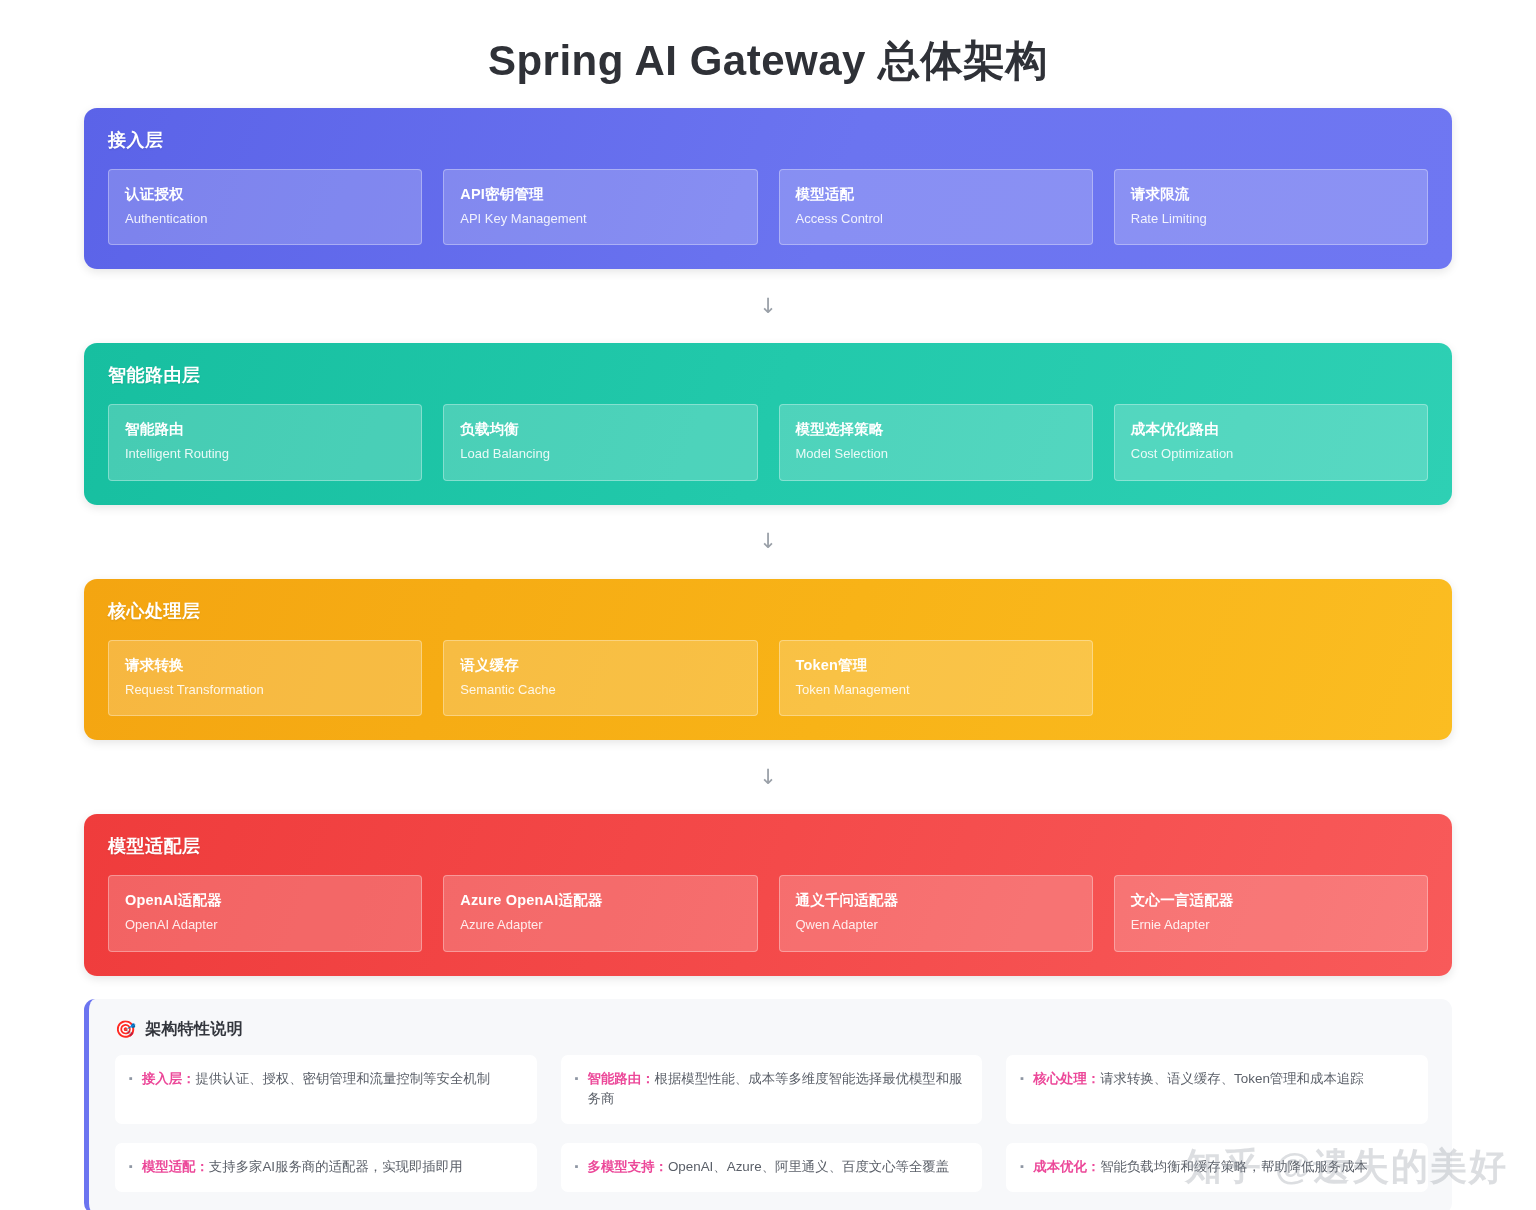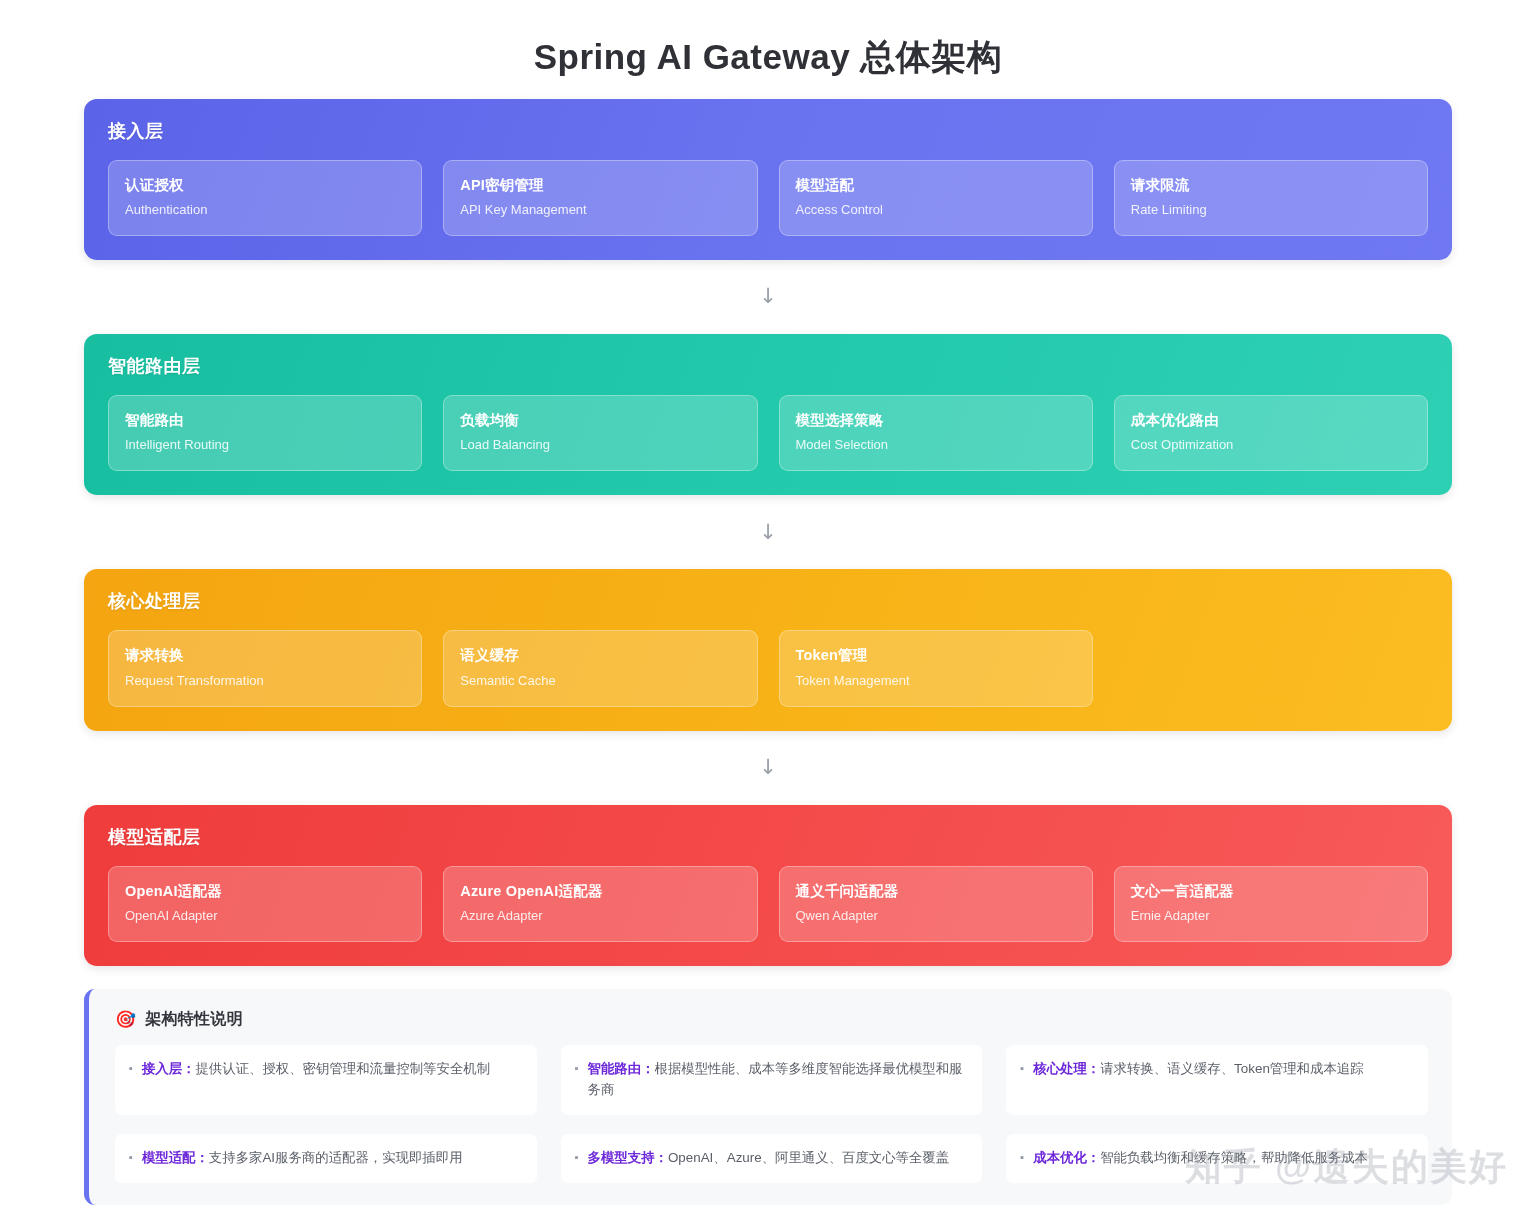--- a/index.html
+++ b/index.html
@@ -14,21 +14,21 @@
     position: relative;
     width: 1536px;
     height: 1210px;
     background: #ffffff;
     padding: 0;
   }
 
   
   .page-title {
     text-align: center;
-    font-size: 35px;
+    font-size: 42px;
     font-weight: bold;
     color: #2f3137;
     letter-spacing: 0.5px;
     padding-top: 34px;
     padding-bottom: 0;
     line-height: 1.3;
   }
 
   
   .layers {
@@ -52,21 +52,21 @@
     text-shadow: 0 1px 2px rgba(0,0,0,0.10);
   }
   .cards {
     display: grid;
     grid-template-columns: repeat(4, 1fr);
     gap: 21px;
   }
   .card {
     background: rgba(255,255,255,0.20);
     border: 1px solid rgba(255,255,255,0.32);
-    border-radius: 9px;
+    border-radius: 4px;
     padding: 14px 16px 16px 16px;
     min-height: 76px;
   }
   .card-title {
     color: #ffffff;
     font-size: 14.5px;
     font-weight: bold;
     line-height: 1.4;
     margin-bottom: 6px;
     letter-spacing: 0.2px;
@@ -143,21 +143,21 @@
     color: #4a4f58;
   }
   .note-bullet {
     color: #8e96a3;
     font-size: 11px;
     line-height: 1.75;
     flex: 0 0 auto;
   }
   .note-label {
     font-weight: bold;
-    color: #6d28d9;
+    color: #ec4899;
     font-family: Liberation Serif, serif;
   }
   .note-text { color: #5a5f68; }
 
   
   .watermark {
     position: absolute;
     right: 28px;
     bottom: 18px;
     font-size: 37px;

